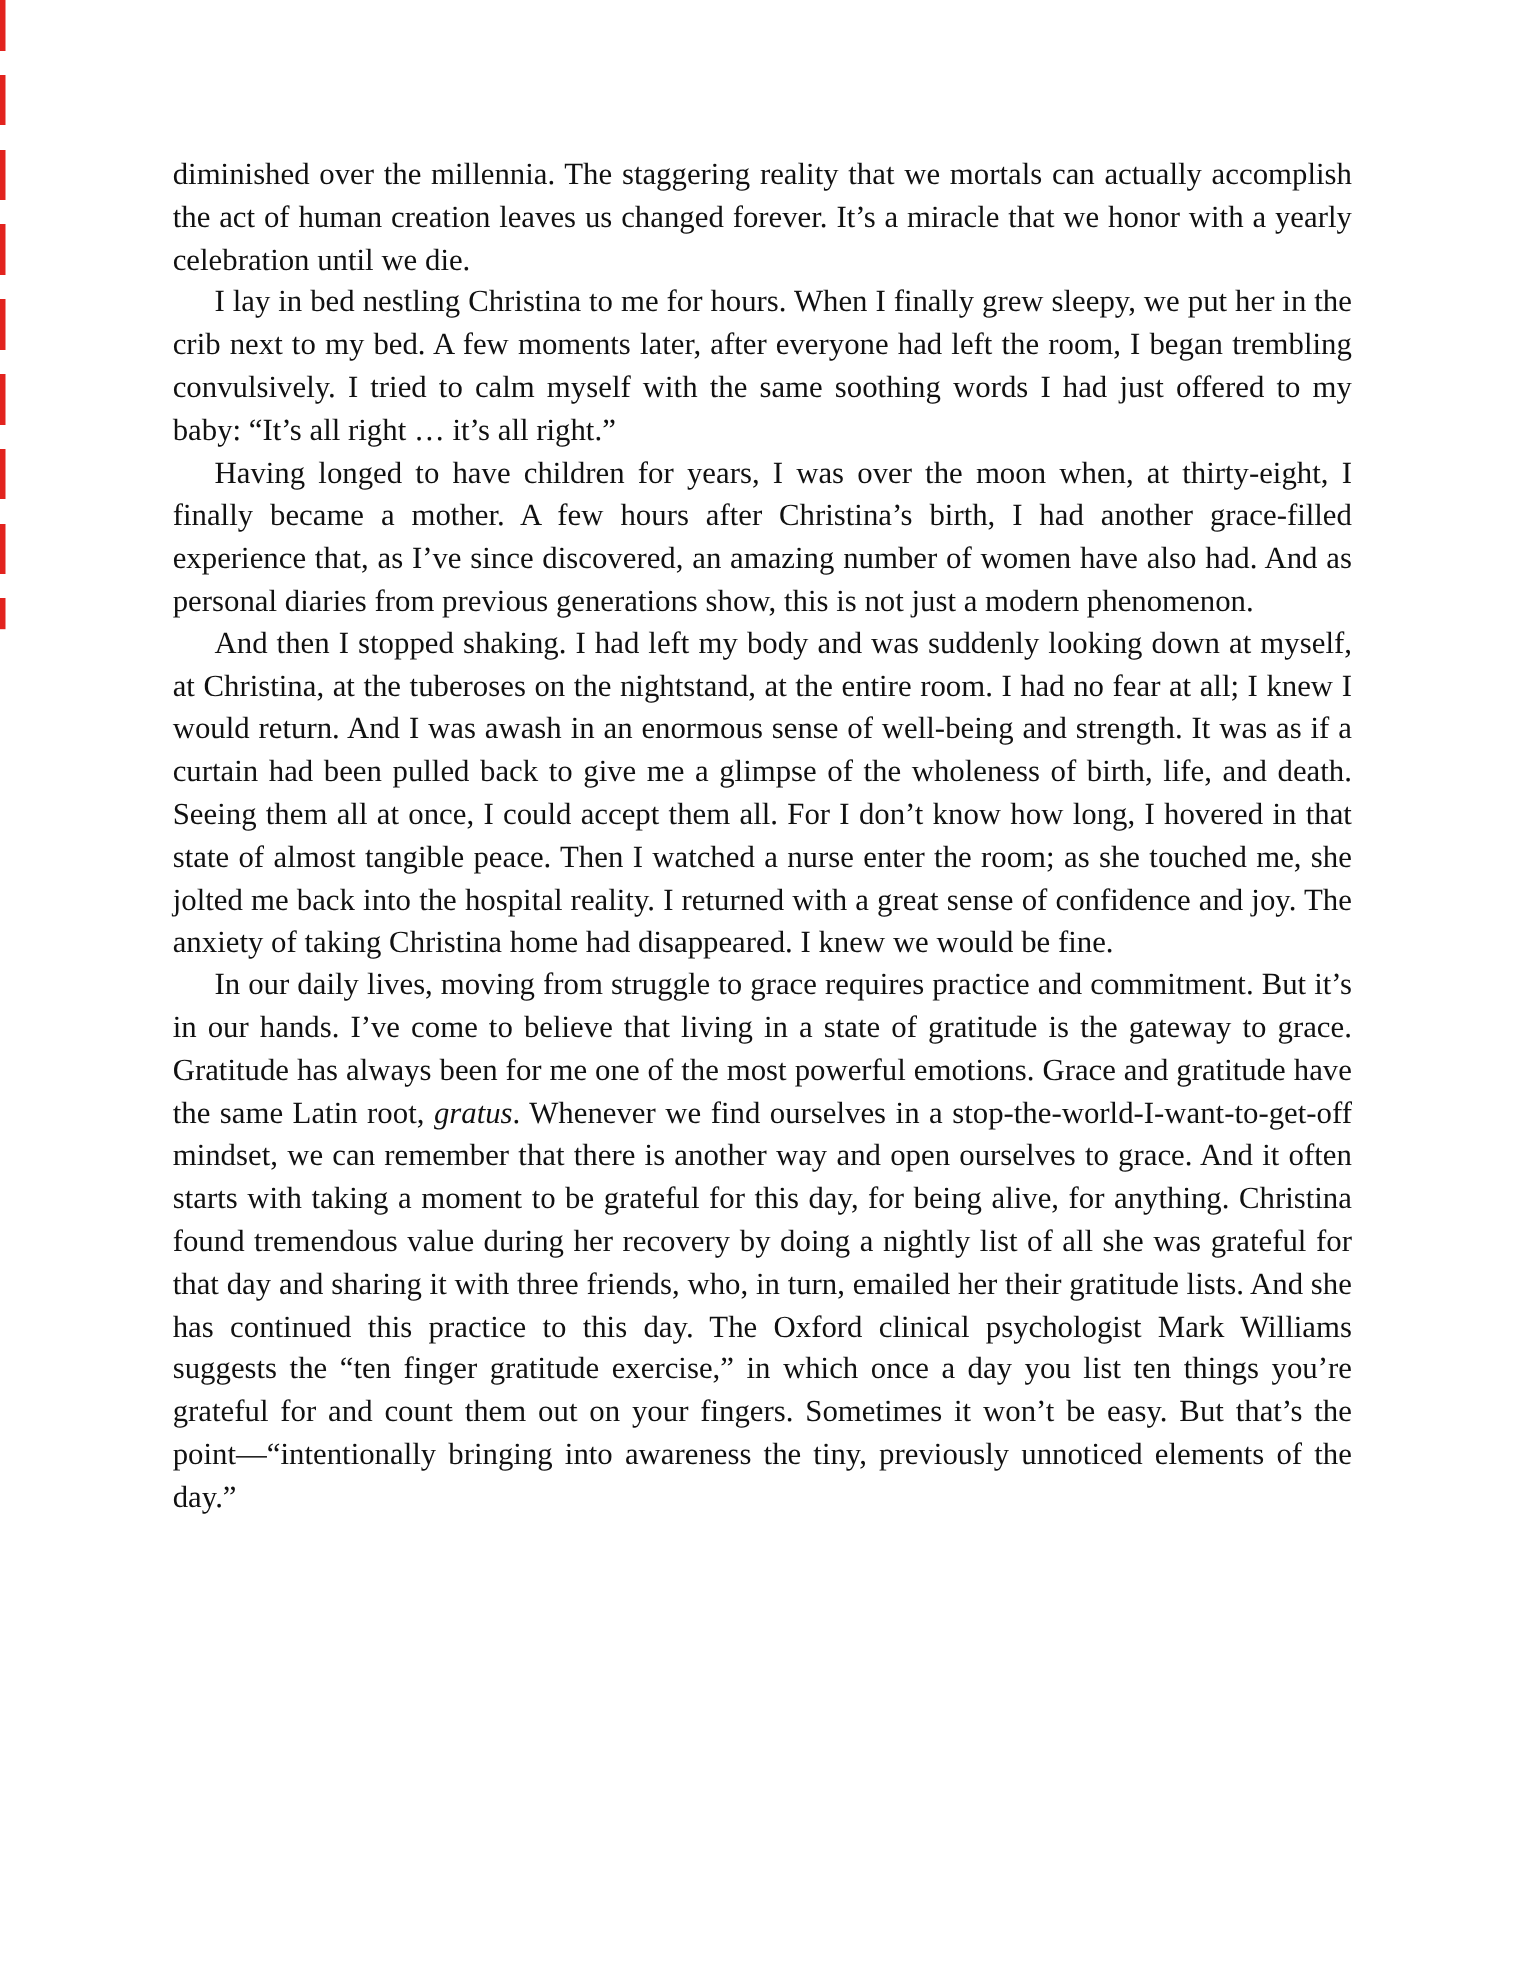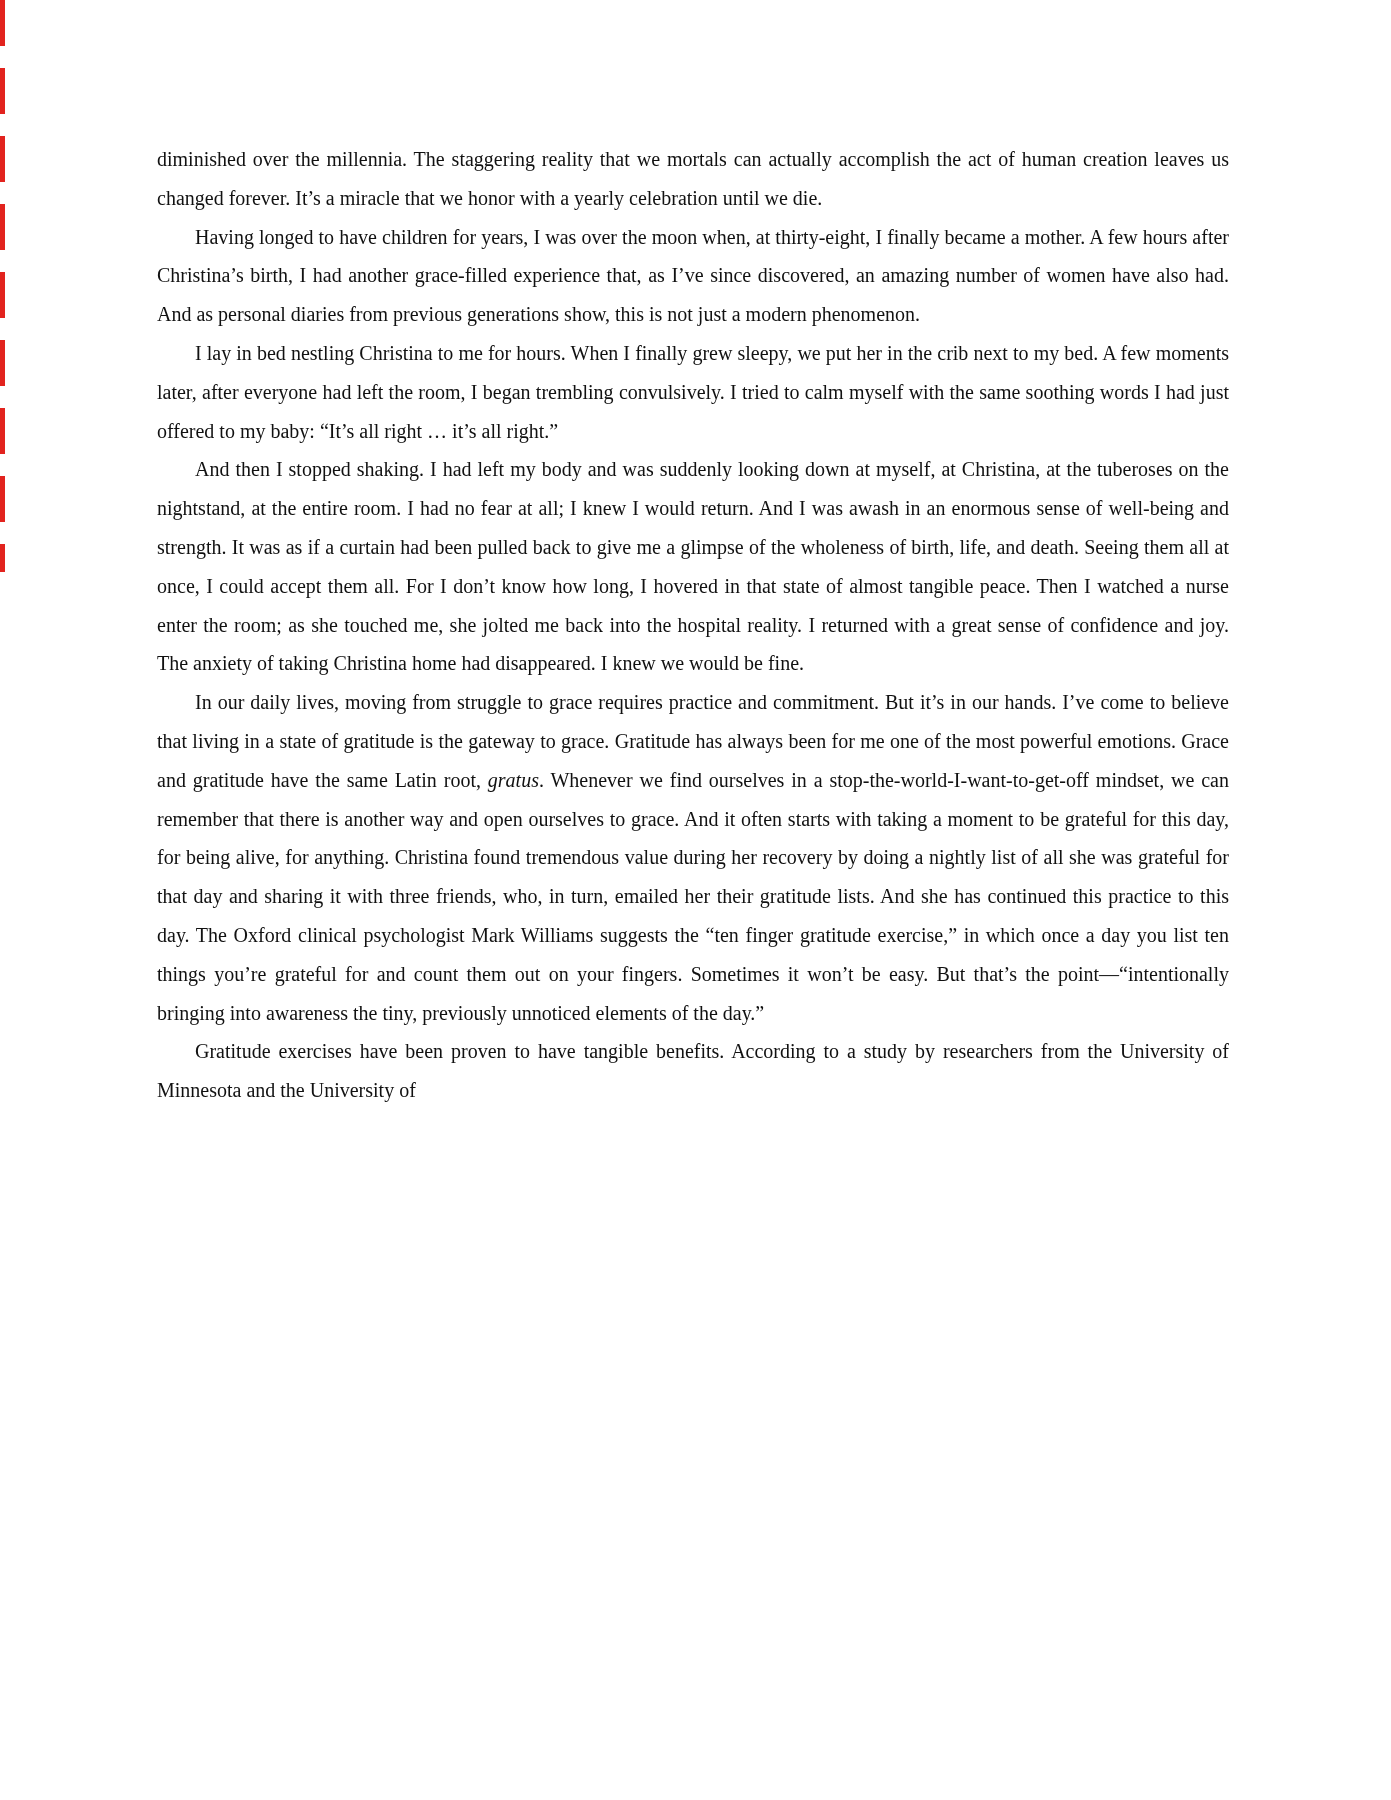--- a/index.html
+++ b/index.html
@@ -32,21 +32,21 @@
       transparent 46px,
       transparent 68px
     );
   }
   .page-text {
     position: absolute;
     left: 157px;
     width: 1072px;
     top: 140px;
     color: var(--ink, #111111);
-    font-size: 20px;
+    font-size: 28px;
     line-height: 38.8px;
     text-align: justify;
     text-justify: inter-word;
   }
   .page-text p {
     margin: 0;
     padding: 0;
     text-indent: 38px;
   }
   .page-text p.no-indent {
@@ -55,19 +55,18 @@
   .page-text i {
   }
 </style>
 </head>
 <body>
 
 <div class="page">
   <div class="edge-marker"></div>
   <div class="page-text">
       <p class="no-indent">diminished over the millennia. The staggering reality that we mortals can actually accomplish the act of human creation leaves us changed forever. It’s a miracle that we honor with a yearly celebration until we die.</p>
+      <p>I lay in bed nestling Christina to me for hours. When I finally grew sleepy, we put her in the crib next to my bed. A few moments later, after everyone had left the room, I began trembling convulsively. I tried to calm myself with the same soothing words I had just offered to my baby: “It’s all right … it’s all right.”</p>
       <p>Having longed to have children for years, I was over the moon when, at thirty-eight, I finally became a mother. A few hours after Christina’s birth, I had another grace-filled experience that, as I’ve since discovered, an amazing number of women have also had. And as personal diaries from previous generations show, this is not just a modern phenomenon.</p>
-      <p>I lay in bed nestling Christina to me for hours. When I finally grew sleepy, we put her in the crib next to my bed. A few moments later, after everyone had left the room, I began trembling convulsively. I tried to calm myself with the same soothing words I had just offered to my baby: “It’s all right … it’s all right.”</p>
       <p>And then I stopped shaking. I had left my body and was suddenly looking down at myself, at Christina, at the tuberoses on the nightstand, at the entire room. I had no fear at all; I knew I would return. And I was awash in an enormous sense of well-being and strength. It was as if a curtain had been pulled back to give me a glimpse of the wholeness of birth, life, and death. Seeing them all at once, I could accept them all. For I don’t know how long, I hovered in that state of almost tangible peace. Then I watched a nurse enter the room; as she touched me, she jolted me back into the hospital reality. I returned with a great sense of confidence and joy. The anxiety of taking Christina home had disappeared. I knew we would be fine.</p>
       <p>In our daily lives, moving from struggle to grace requires practice and commitment. But it’s in our hands. I’ve come to believe that living in a state of gratitude is the gateway to grace. Gratitude has always been for me one of the most powerful emotions. Grace and gratitude have the same Latin root, <i>gratus</i>. Whenever we find ourselves in a stop-the-world-I-want-to-get-off mindset, we can remember that there is another way and open ourselves to grace. And it often starts with taking a moment to be grateful for this day, for being alive, for anything. Christina found tremendous value during her recovery by doing a nightly list of all she was grateful for that day and sharing it with three friends, who, in turn, emailed her their gratitude lists. And she has continued this practice to this day. The Oxford clinical psychologist Mark Williams suggests the “ten finger gratitude exercise,” in which once a day you list ten things you’re grateful for and count them out on your fingers. Sometimes it won’t be easy. But that’s the point—“intentionally bringing into awareness the tiny, previously unnoticed elements of the day.”</p>
-      <p>Gratitude exercises have been proven to have tangible benefits. According to a study by researchers from the University of Minnesota and the University of</p>
     </div>
 </div>
 
 </body></html>

